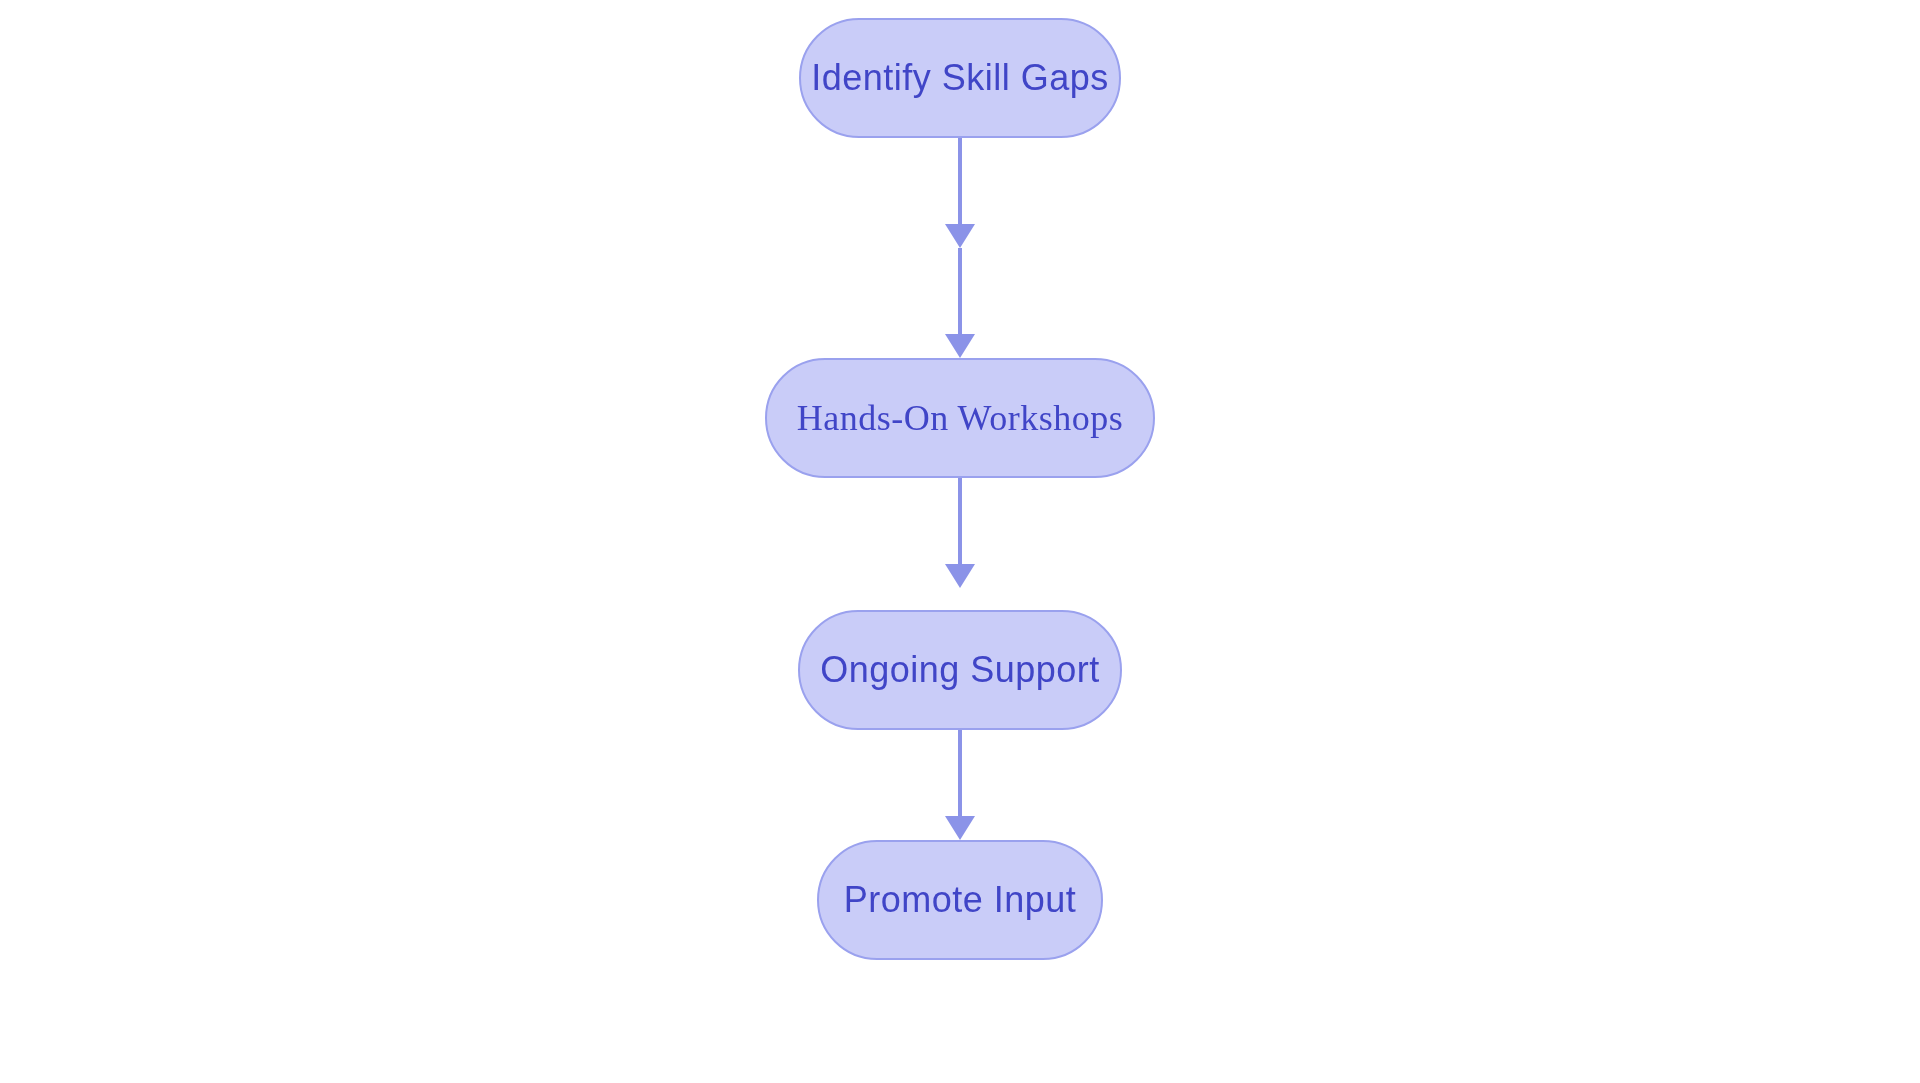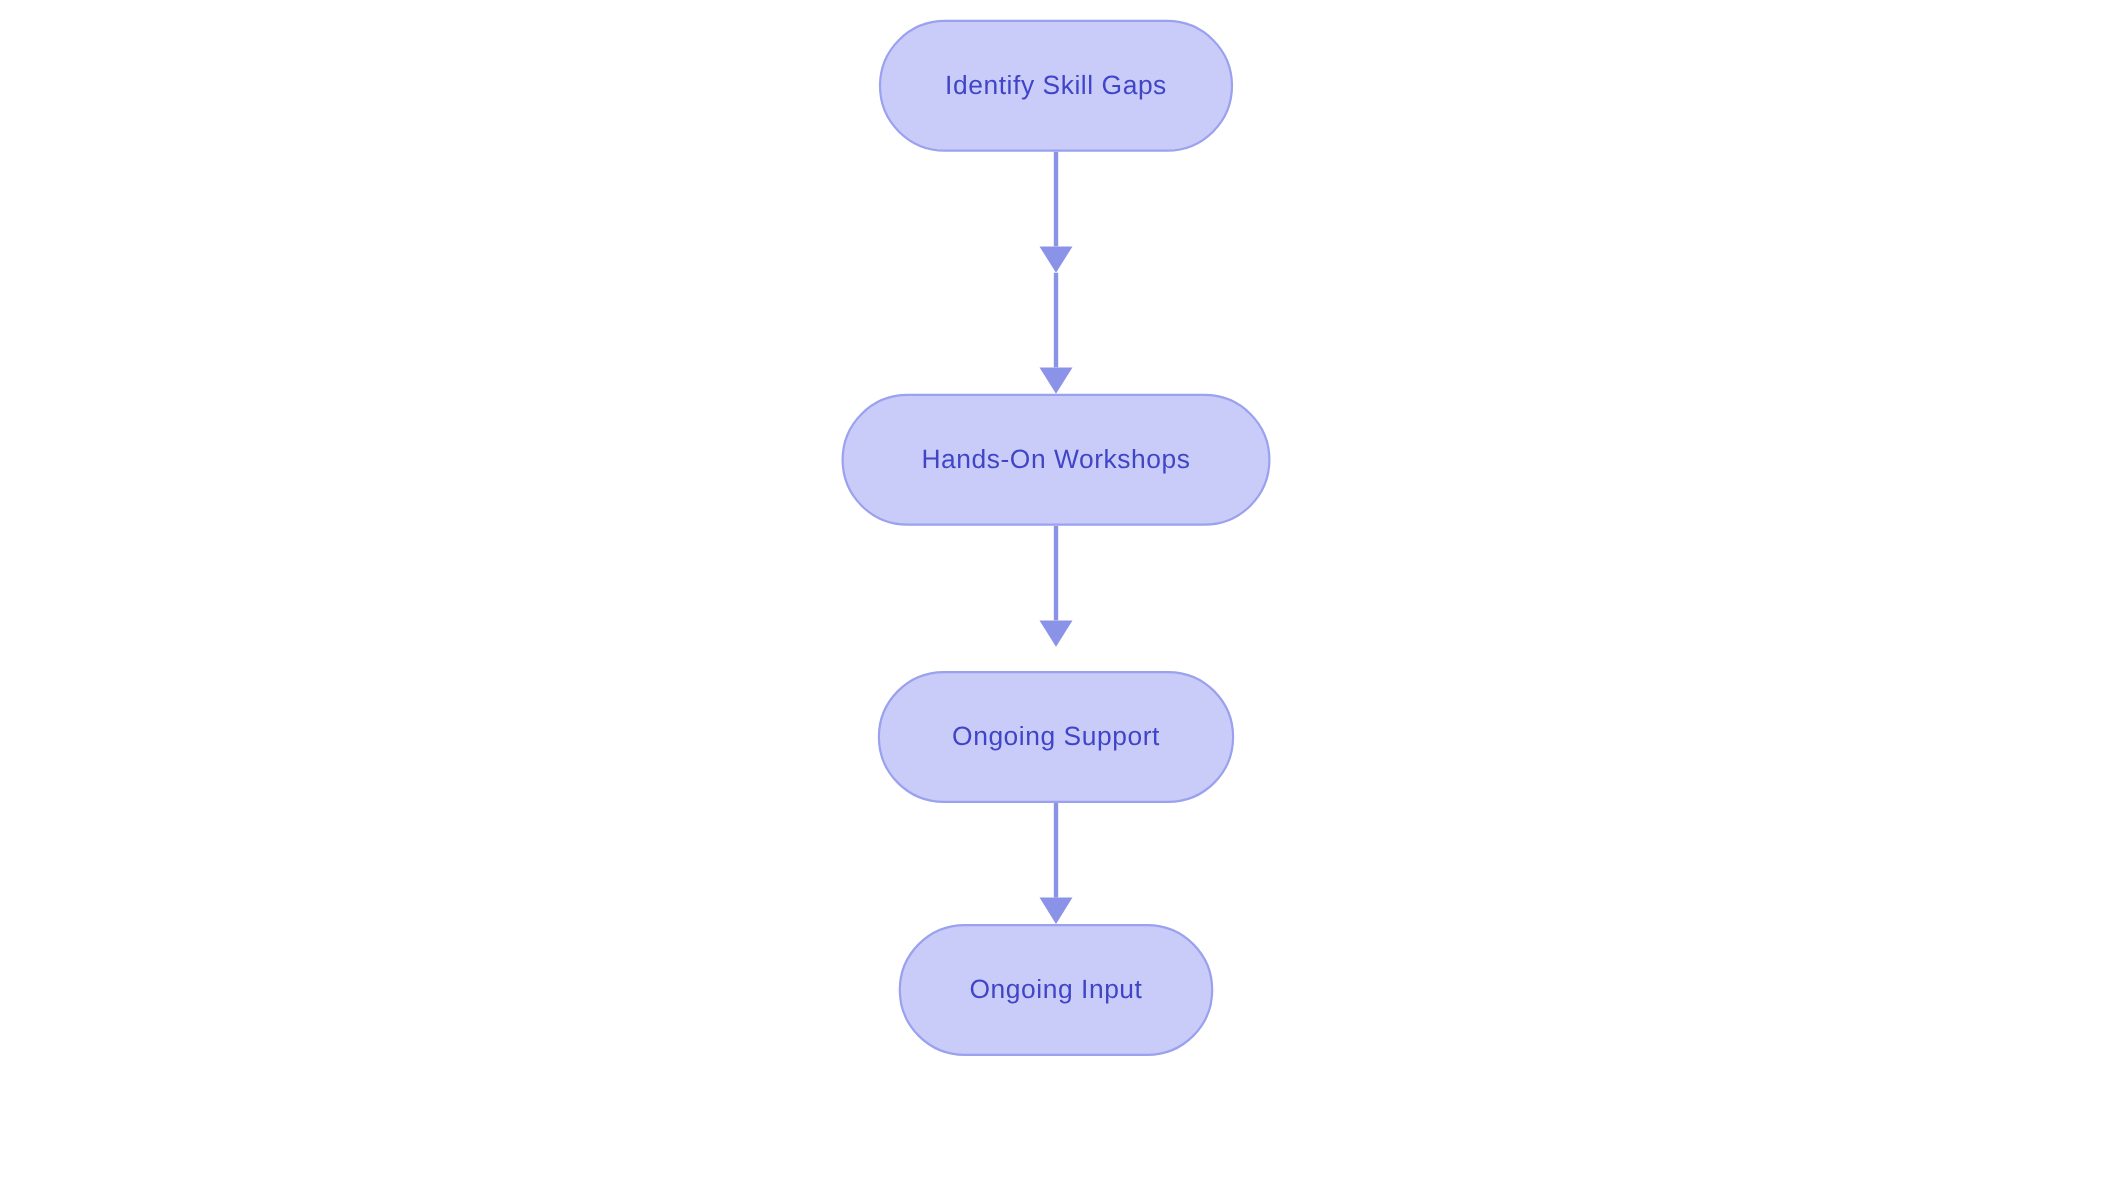--- a/index.html
+++ b/index.html
@@ -30,29 +30,29 @@
     border-radius: 60px;
     background: var(--node-fill, #c9ccf8);
     border: 2px solid var(--node-border, #9aa1ee);
     display: flex;
     align-items: center;
     justify-content: center;
     flex: 0 0 auto;
   }
   .node-label {
     color: var(--node-text, #4045c7);
-    font-size: 24px;
+    font-size: 36px;
     font-weight: 400;
     letter-spacing: 0.5px;
     white-space: nowrap;
     text-align: right;
   }
   .w1 { width: 322px; }
   .w2 { width: 452px; }
-  .w3 { width: 390px; }
+  .w3 { width: 390px; font-family: Liberation Serif, serif; }
   .w4 { width: 324px; margin-top: 22px; }
   .w5 { width: 286px; }
   .arrow {
     height: 110px;
     width: 30px;
     display: flex;
     flex-direction: column;
     align-items: center;
     flex: 0 0 auto;
   }
@@ -103,17 +103,17 @@
     <div class="node w4">
       <span class="node-label">Ongoing Support</span>
     </div>
 
     <div class="arrow">
       <div class="arrow-stem"></div>
       <div class="arrow-head"></div>
     </div>
 
     <div class="node w5">
-      <span class="node-label">Ongoing Input</span>
+      <span class="node-label">Promote Input</span>
     </div>
 
   </div>
 </div>
 
 </body></html>

